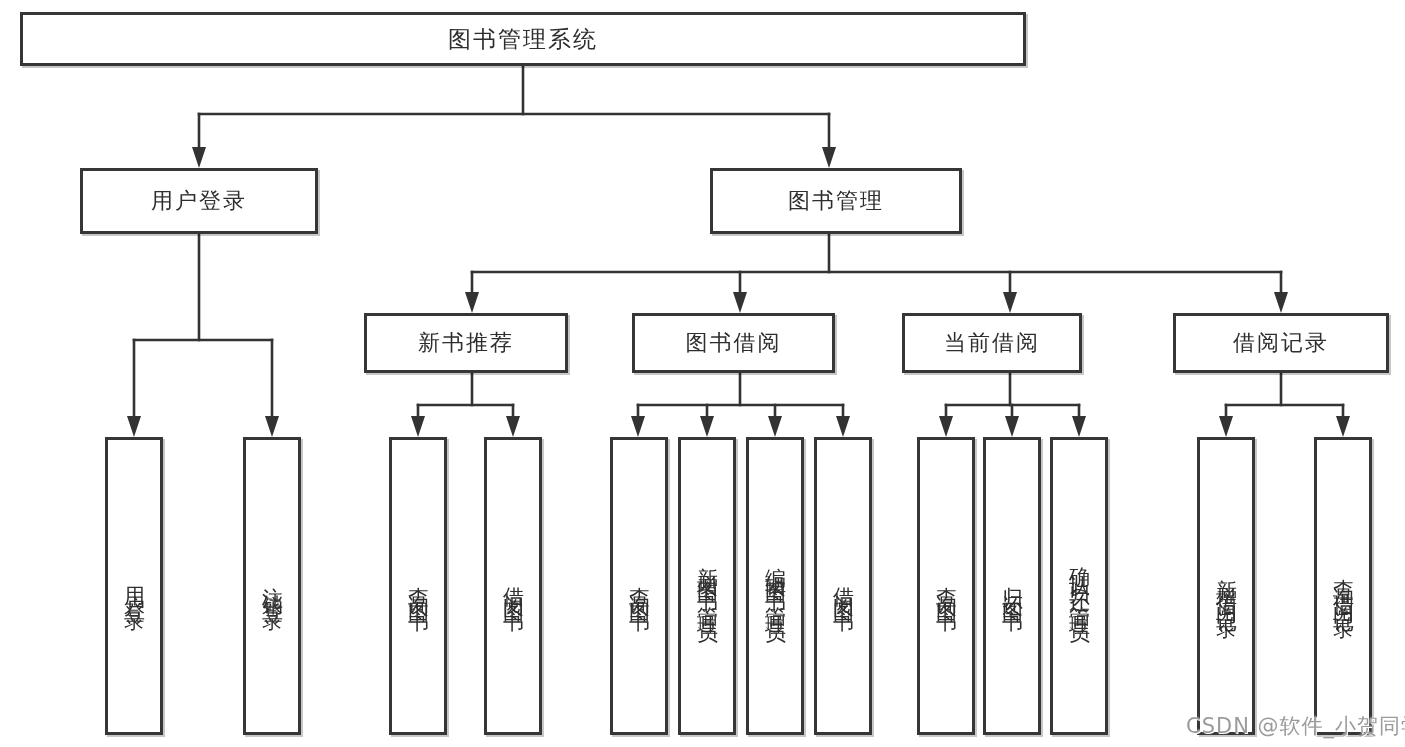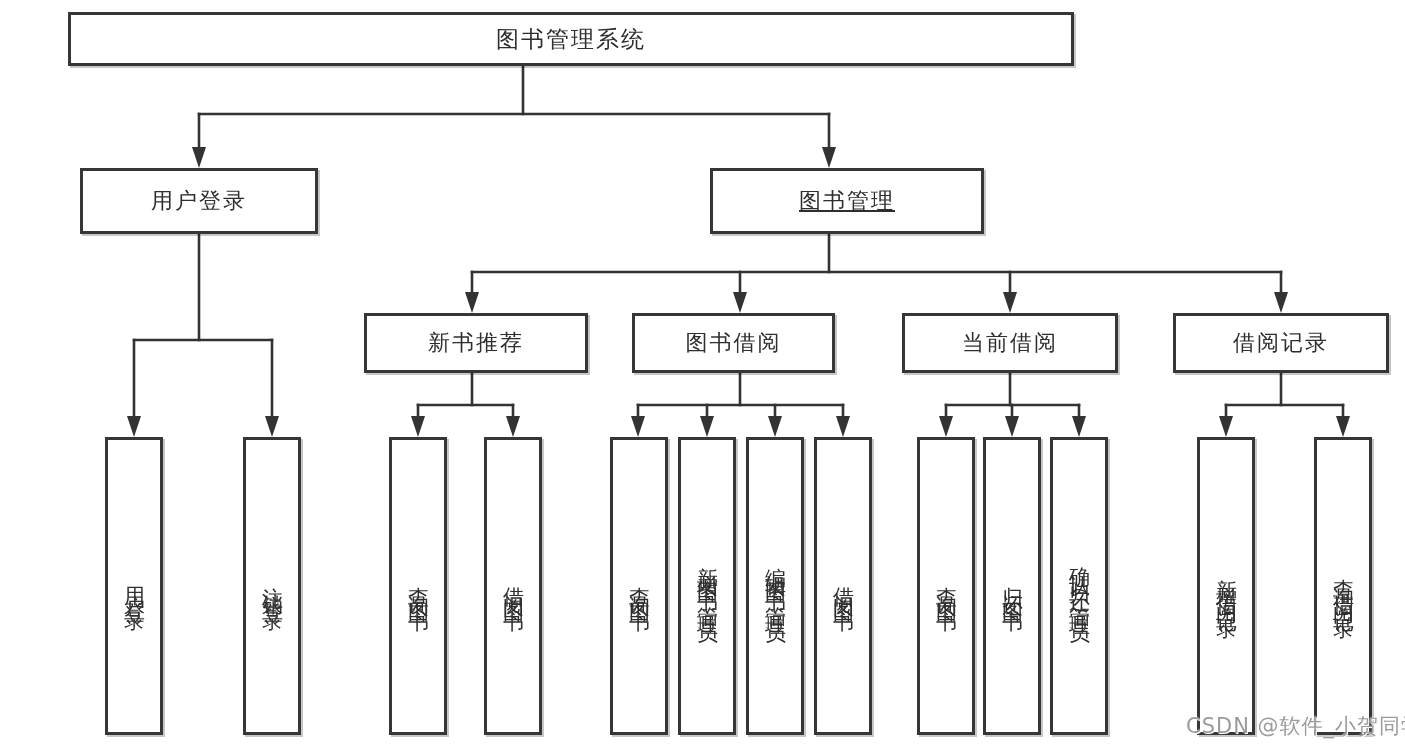--- a/index.html
+++ b/index.html
@@ -33,21 +33,20 @@
     justify-content: center;
     z-index: 2;
   }
   .h-node {
     font-size: 22px;
     letter-spacing: 2px;
     white-space: nowrap;
   }
   .root-node {
     font-size: 23px;
-    margin-left: 48px;
   }
   .v-node {
     writing-mode: vertical-rl;
     text-orientation: mixed;
     font-size: 21px;
     letter-spacing: 8px;
     line-height: 1.0;
   }
   .watermark {
     position: absolute;
@@ -117,25 +116,25 @@
       <polygon points="1079,437 1072,416 1086,416" fill="#333333"></polygon>
       <line x1="1226" y1="405" x2="1226" y2="421" stroke="#333333" stroke-width="2.6" stroke-linecap="square"></line>
       <polygon points="1226,437 1219,416 1233,416" fill="#333333"></polygon>
       <line x1="1343" y1="405" x2="1343" y2="421" stroke="#333333" stroke-width="2.6" stroke-linecap="square"></line>
       <polygon points="1343,437 1336,416 1350,416" fill="#333333"></polygon>
     </svg>
 
   <div class="node h-node root-node" style="left:20px; top:12px; width:1006px; height:54px;">图书管理系统</div>
 
   <div class="node h-node" style="left:80px; top:168px; width:238px; height:66px;">用户登录</div>
-  <div class="node h-node" style="left:710px; top:168px; width:274px; height:66px;text-decoration:underline;">图书管理</div>
+  <div class="node h-node" style="left:710px; top:168px; width:252px; height:66px;">图书管理</div>
 
-  <div class="node h-node" style="left:364px; top:313px; width:224px; height:60px;">新书推荐</div>
+  <div class="node h-node" style="left:364px; top:313px; width:204px; height:60px;">新书推荐</div>
   <div class="node h-node" style="left:632px; top:313px; width:203px; height:60px;">图书借阅</div>
-  <div class="node h-node" style="left:902px; top:313px; width:216px; height:60px;">当前借阅</div>
+  <div class="node h-node" style="left:902px; top:313px; width:180px; height:60px;">当前借阅</div>
   <div class="node h-node" style="left:1173px; top:313px; width:216px; height:60px;">借阅记录</div>
 
   <div class="node v-node" style="left:105px; top:437px; width:58px; height:298px;">用户登录</div>
   <div class="node v-node" style="left:243px; top:437px; width:58px; height:298px;">注销登录</div>
 
   <div class="node v-node" style="left:389px; top:437px; width:58px; height:298px;">查询图书</div>
   <div class="node v-node" style="left:484px; top:437px; width:58px; height:298px;">借阅图书</div>
 
   <div class="node v-node" style="left:610px; top:437px; width:58px; height:298px;">查询图书</div>
   <div class="node v-node" style="left:678px; top:437px; width:58px; height:298px;">新增图书（管理员）</div>

